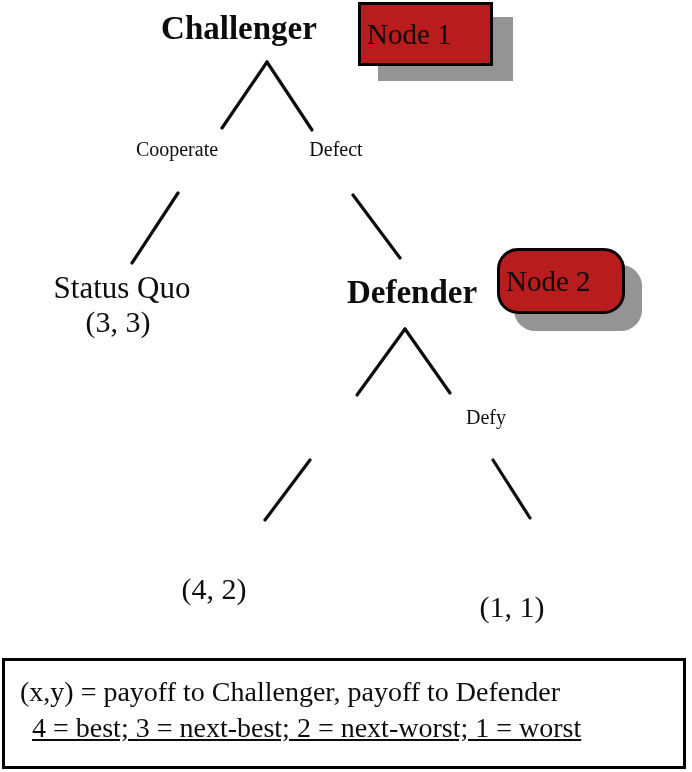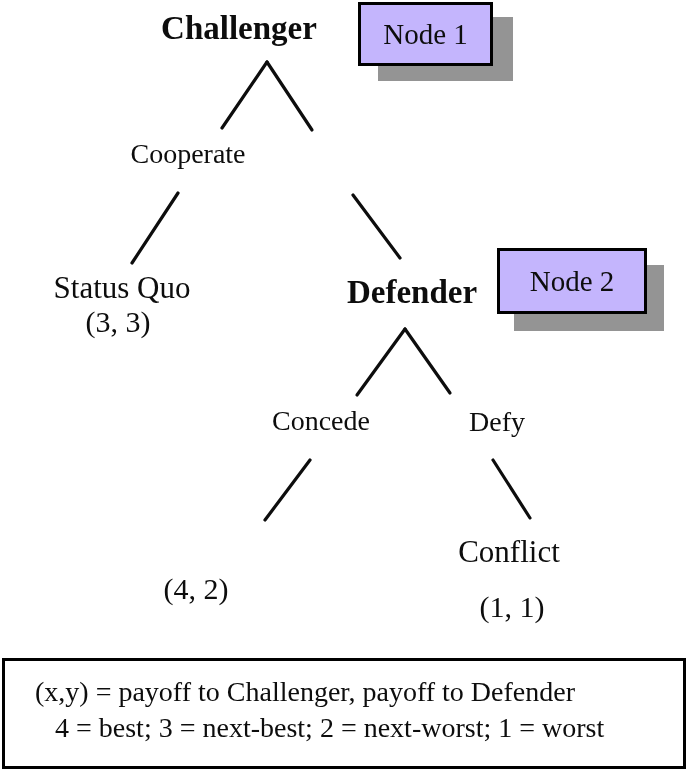--- a/index.html
+++ b/index.html
@@ -13,44 +13,45 @@
   }
   .edges{position:absolute;left:0;top:0;}
   .lbl{
     position:absolute;
     white-space:nowrap;
     transform:translateX(-50%);
     line-height:1.05;
     color:#0d0d0d;
   }
   .player{font-weight:bold;font-size:33px;}
-  .action{font-size:28px;margin-left:11px;}
+  .action{font-size:20px;}
   .outcome{font-size:31px;}
   .payoff{font-size:30px;}
   .node-box{
     position:absolute;
     box-sizing:border-box;
-    background:#c4b5fd;
+    background:#b91c1c;
     border:3px solid #000;
-    display:flex;align-items:center;justify-content:center;
+    display:flex;align-items:center;justify-content:flex-start;
     font-size:29px;
+    padding-left:6px;
   }
   .node-box.n1{left:358px;top:2px;width:135px;height:64px;box-shadow:20px 15px 0 0 #949494;}
-  .node-box.n2{left:497px;top:248px;width:150px;height:66px;box-shadow:17px 17px 0 0 #949494;}
+  .node-box.n2{left:497px;top:248px;width:128px;height:66px;box-shadow:17px 17px 0 0 #949494;border-radius:21px;}
   .legend{
     position:absolute;
     box-sizing:border-box;
     left:2px;top:658px;width:684px;height:111px;
     background:#fff;
     border:3px solid #000;
-    padding:13px 0 0 30px;
+    padding:13px 0 0 15px;
     font-size:28px;
     line-height:36px;
   }
-  .legend .l2{margin-left:20px;}
+  .legend .l2{margin-left:12px;text-decoration:underline;}
 </style>
 </head>
 <body>
 
 <div class="canvas">
 
   <svg class="edges" width="692" height="772" viewBox="0 0 692 772">
     <g stroke="#0d0d0d" stroke-width="3.2" stroke-linecap="round">
       <line x1="267" y1="62" x2="222" y2="128"></line>
       <line x1="267" y1="62" x2="312" y2="130"></line>
@@ -68,29 +69,28 @@
   <div class="lbl player" style="left:239px;top:11px">Challenger</div>
 
   <div class="node-box n1">
     <span>Node 1</span>
   </div>
   <div class="node-box n2">
     <span>Node 2</span>
   </div>
 
   <div class="lbl action" style="left:177px;top:139px">Cooperate</div>
-  <div class="lbl action" style="left:310px;top:406px">Concede</div>
+  <div class="lbl action" style="left:336px;top:139px">Defect</div>
   <div class="lbl action" style="left:486px;top:407px">Defy</div>
 
   <div class="lbl outcome" style="left:122px;top:272px">Status Quo</div>
   <div class="lbl payoff" style="left:118px;top:306px">(3, 3)</div>
 
-  <div class="lbl payoff" style="left:196px;top:573px">(4, 2)</div>
+  <div class="lbl payoff" style="left:214px;top:573px">(4, 2)</div>
 
-  <div class="lbl outcome" style="left:509px;top:536px">Conflict</div>
   <div class="lbl payoff" style="left:512px;top:591px">(1, 1)</div>
 
   <div class="legend">
     <div class="l1">(x,y) = payoff to Challenger, payoff to Defender</div>
     <div class="l2">4 = best; 3 = next-best; 2 = next-worst; 1 = worst</div>
   </div>
 
 </div>
 
 </body></html>

